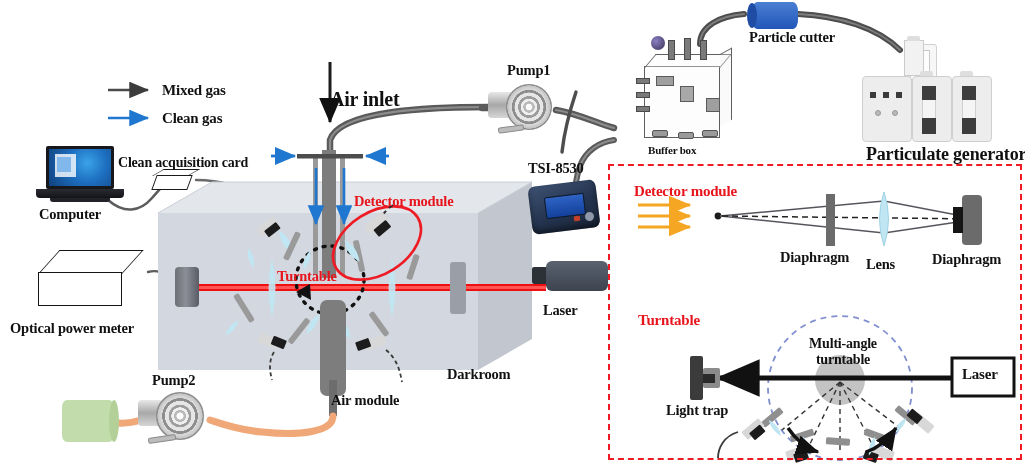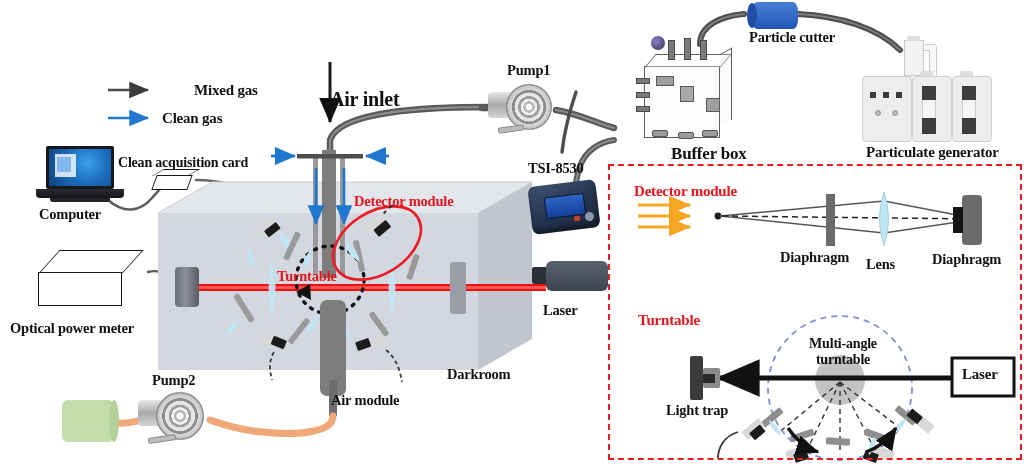--- a/index.html
+++ b/index.html
@@ -540,44 +540,44 @@
 
     <div class="gen-mod" style="left:90px; top:14px; width:40px; height:66px;"></div>
     <div class="gen-nub" style="left:98px; top:9px;"></div>
     <div class="gen-strip" style="left:100px; top:24px; height:48px;"></div>
     <div class="gen-strip-top" style="left:100px; top:24px;"></div>
     <div class="gen-strip-bot" style="left:100px; top:56px;"></div>
   </div>
 
   <div class="inset-border"></div>
 
-  <div class="lbl" style="left:162px; top:82px; font-size:15px;margin-left:32px;">Mixed gas</div>
+  <div class="lbl" style="left:162px; top:82px; font-size:15px;">Mixed gas</div>
   <div class="lbl" style="left:162px; top:110px; font-size:15px;">Clean gas</div>
 
   <div class="lbl" style="left:39px; top:206px; font-size:14.5px;">Computer</div>
 
   <div class="lbl" style="left:118px; top:155px; font-size:14px;">Clean acquisition card</div>
 
   <div class="lbl" style="left:10px; top:312px; font-size:14.5px;margin-top:8px;">Optical power meter</div>
 
   <div class="lbl" style="left:330px; top:88px; font-size:20px;">Air inlet</div>
 
   <div class="lbl red" style="left:354px; top:193px; font-size:14.5px;">Detector module</div>
 
   <div class="lbl red" style="left:277px; top:268px; font-size:14.5px;">Turntable</div>
 
   <div class="lbl" style="left:507px; top:62px; font-size:14.5px;">Pump1</div>
 
   <div class="lbl" style="left:152px; top:372px; font-size:14.5px;">Pump2</div>
 
-  <div class="lbl" style="left:671px; top:144px; font-size:17px;">Buffer box</div>
+  <div class="lbl" style="left:648px; top:144px; font-size:11px;">Buffer box</div>
 
   <div class="lbl" style="left:749px; top:29px; font-size:14.5px;">Particle cutter</div>
 
-  <div class="lbl" style="left:866px; top:144px; font-size:15px;">Particulate generator</div>
+  <div class="lbl" style="left:866px; top:144px; font-size:18px;">Particulate generator</div>
 
 
   <div class="lbl" style="left:528px; top:160px; font-size:14.5px;">TSI-8530</div>
 
   <div class="lbl" style="left:543px; top:302px; font-size:14.5px;">Laser</div>
 
   <div class="lbl" style="left:447px; top:366px; font-size:14.5px;">Darkroom</div>
 
   <div class="lbl" style="left:331px; top:392px; font-size:14.5px;">Air module</div>
 

